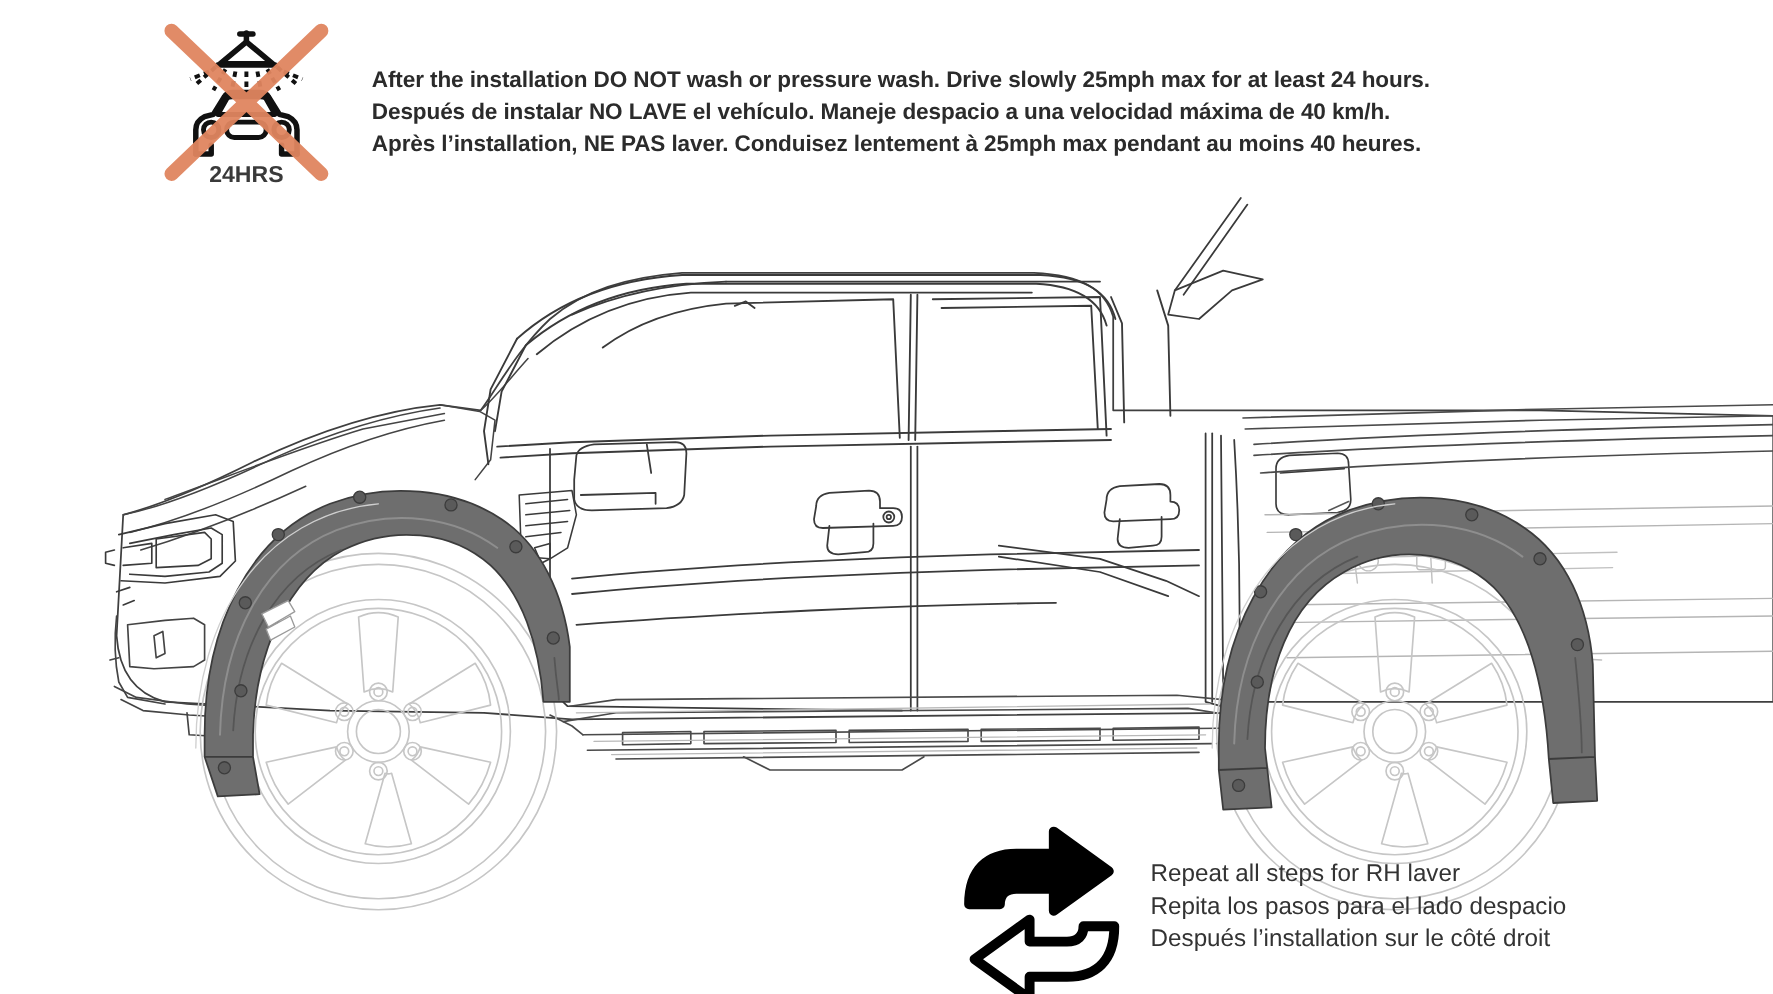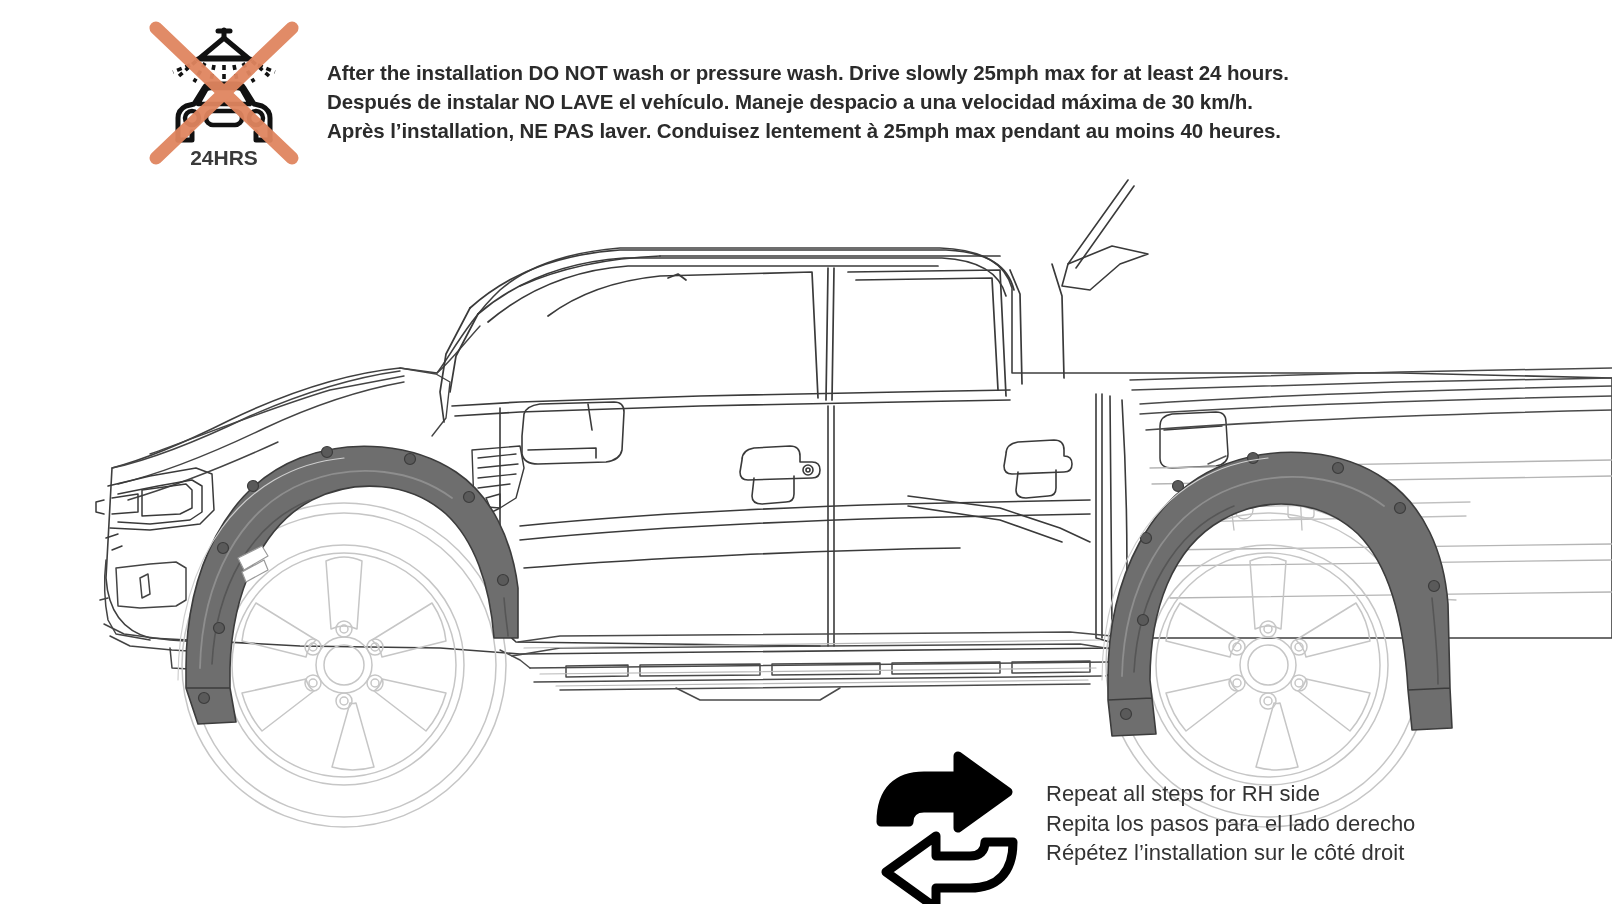--- a/index.html
+++ b/index.html
@@ -27,21 +27,21 @@
     position: absolute;
     left: 148px; top: 18px;
     width: 152px;
     height: 150px;
     font-weight: bold;
   }
   #no-wash-icon svg { display: block; }
 
   #warning-text {
     position: absolute;
-    left: 327px;
+    left: 338px;
     top: 58px;
     width: 1180px;
   }
   .warn-line {
     font-size: 20.5px;
     font-weight: bold;
     line-height: 29px;
     letter-spacing: -0.1px;
     color: #2b2b2b;
     white-space: nowrap;
@@ -130,21 +130,21 @@
       <g stroke="#e0855f" stroke-width="13" stroke-linecap="round" fill="none" opacity="0.95">
         <path d="M8 10 L144 140"></path>
         <path d="M144 10 L8 140"></path>
       </g>
       <text x="76" y="147" text-anchor="middle" font-family="Liberation Sans, sans-serif" font-size="21" fill="#3a3a3a">24HRS</text>
     </svg>
   </div>
 
   <div id="warning-text">
     <div class="warn-line">After the installation DO NOT wash or pressure wash. Drive slowly 25mph max for at least 24 hours.</div>
-    <div class="warn-line">Después de instalar NO LAVE el vehículo. Maneje despacio a una velocidad máxima de 30 km/h.</div>
+    <div class="warn-line">Después de instalar NO LAVE el vehículo. Maneje despacio a una velocidad máxima de 40 km/h.</div>
     <div class="warn-line">Après l’installation, NE PAS laver. Conduisez lentement à 25mph max pendant au moins 40 heures.</div>
   </div>
 </div>
 
 <div id="truck-illustration">
 <svg width="1612" height="736" viewBox="0 0 1612 736" xmlns="http://www.w3.org/2000/svg">
   <defs>
     <clipPath id="frameClip">
           <rect x="0" y="0" width="1612" height="736"></rect>
         </clipPath>
@@ -498,17 +498,17 @@
                  L 60 92
                  L 60 112
                  L 94 112
                  C 104 112, 109 107, 109 98
                  Z" fill="#ffffff" stroke="#000000" stroke-width="9" stroke-linejoin="round"></path>
       </g>
     </svg>
   </div>
 
   <div id="repeat-text">
-    <div class="repeat-line">Repeat all steps for RH side</div>
-    <div class="repeat-line">Repita los pasos para el lado derecho</div>
-    <div class="repeat-line">Répétez l’installation sur le côté droit</div>
+    <div class="repeat-line">Repeat all steps for RH laver</div>
+    <div class="repeat-line">Repita los pasos para el lado despacio</div>
+    <div class="repeat-line">Después l’installation sur le côté droit</div>
   </div>
 </div>
 
 </body></html>

